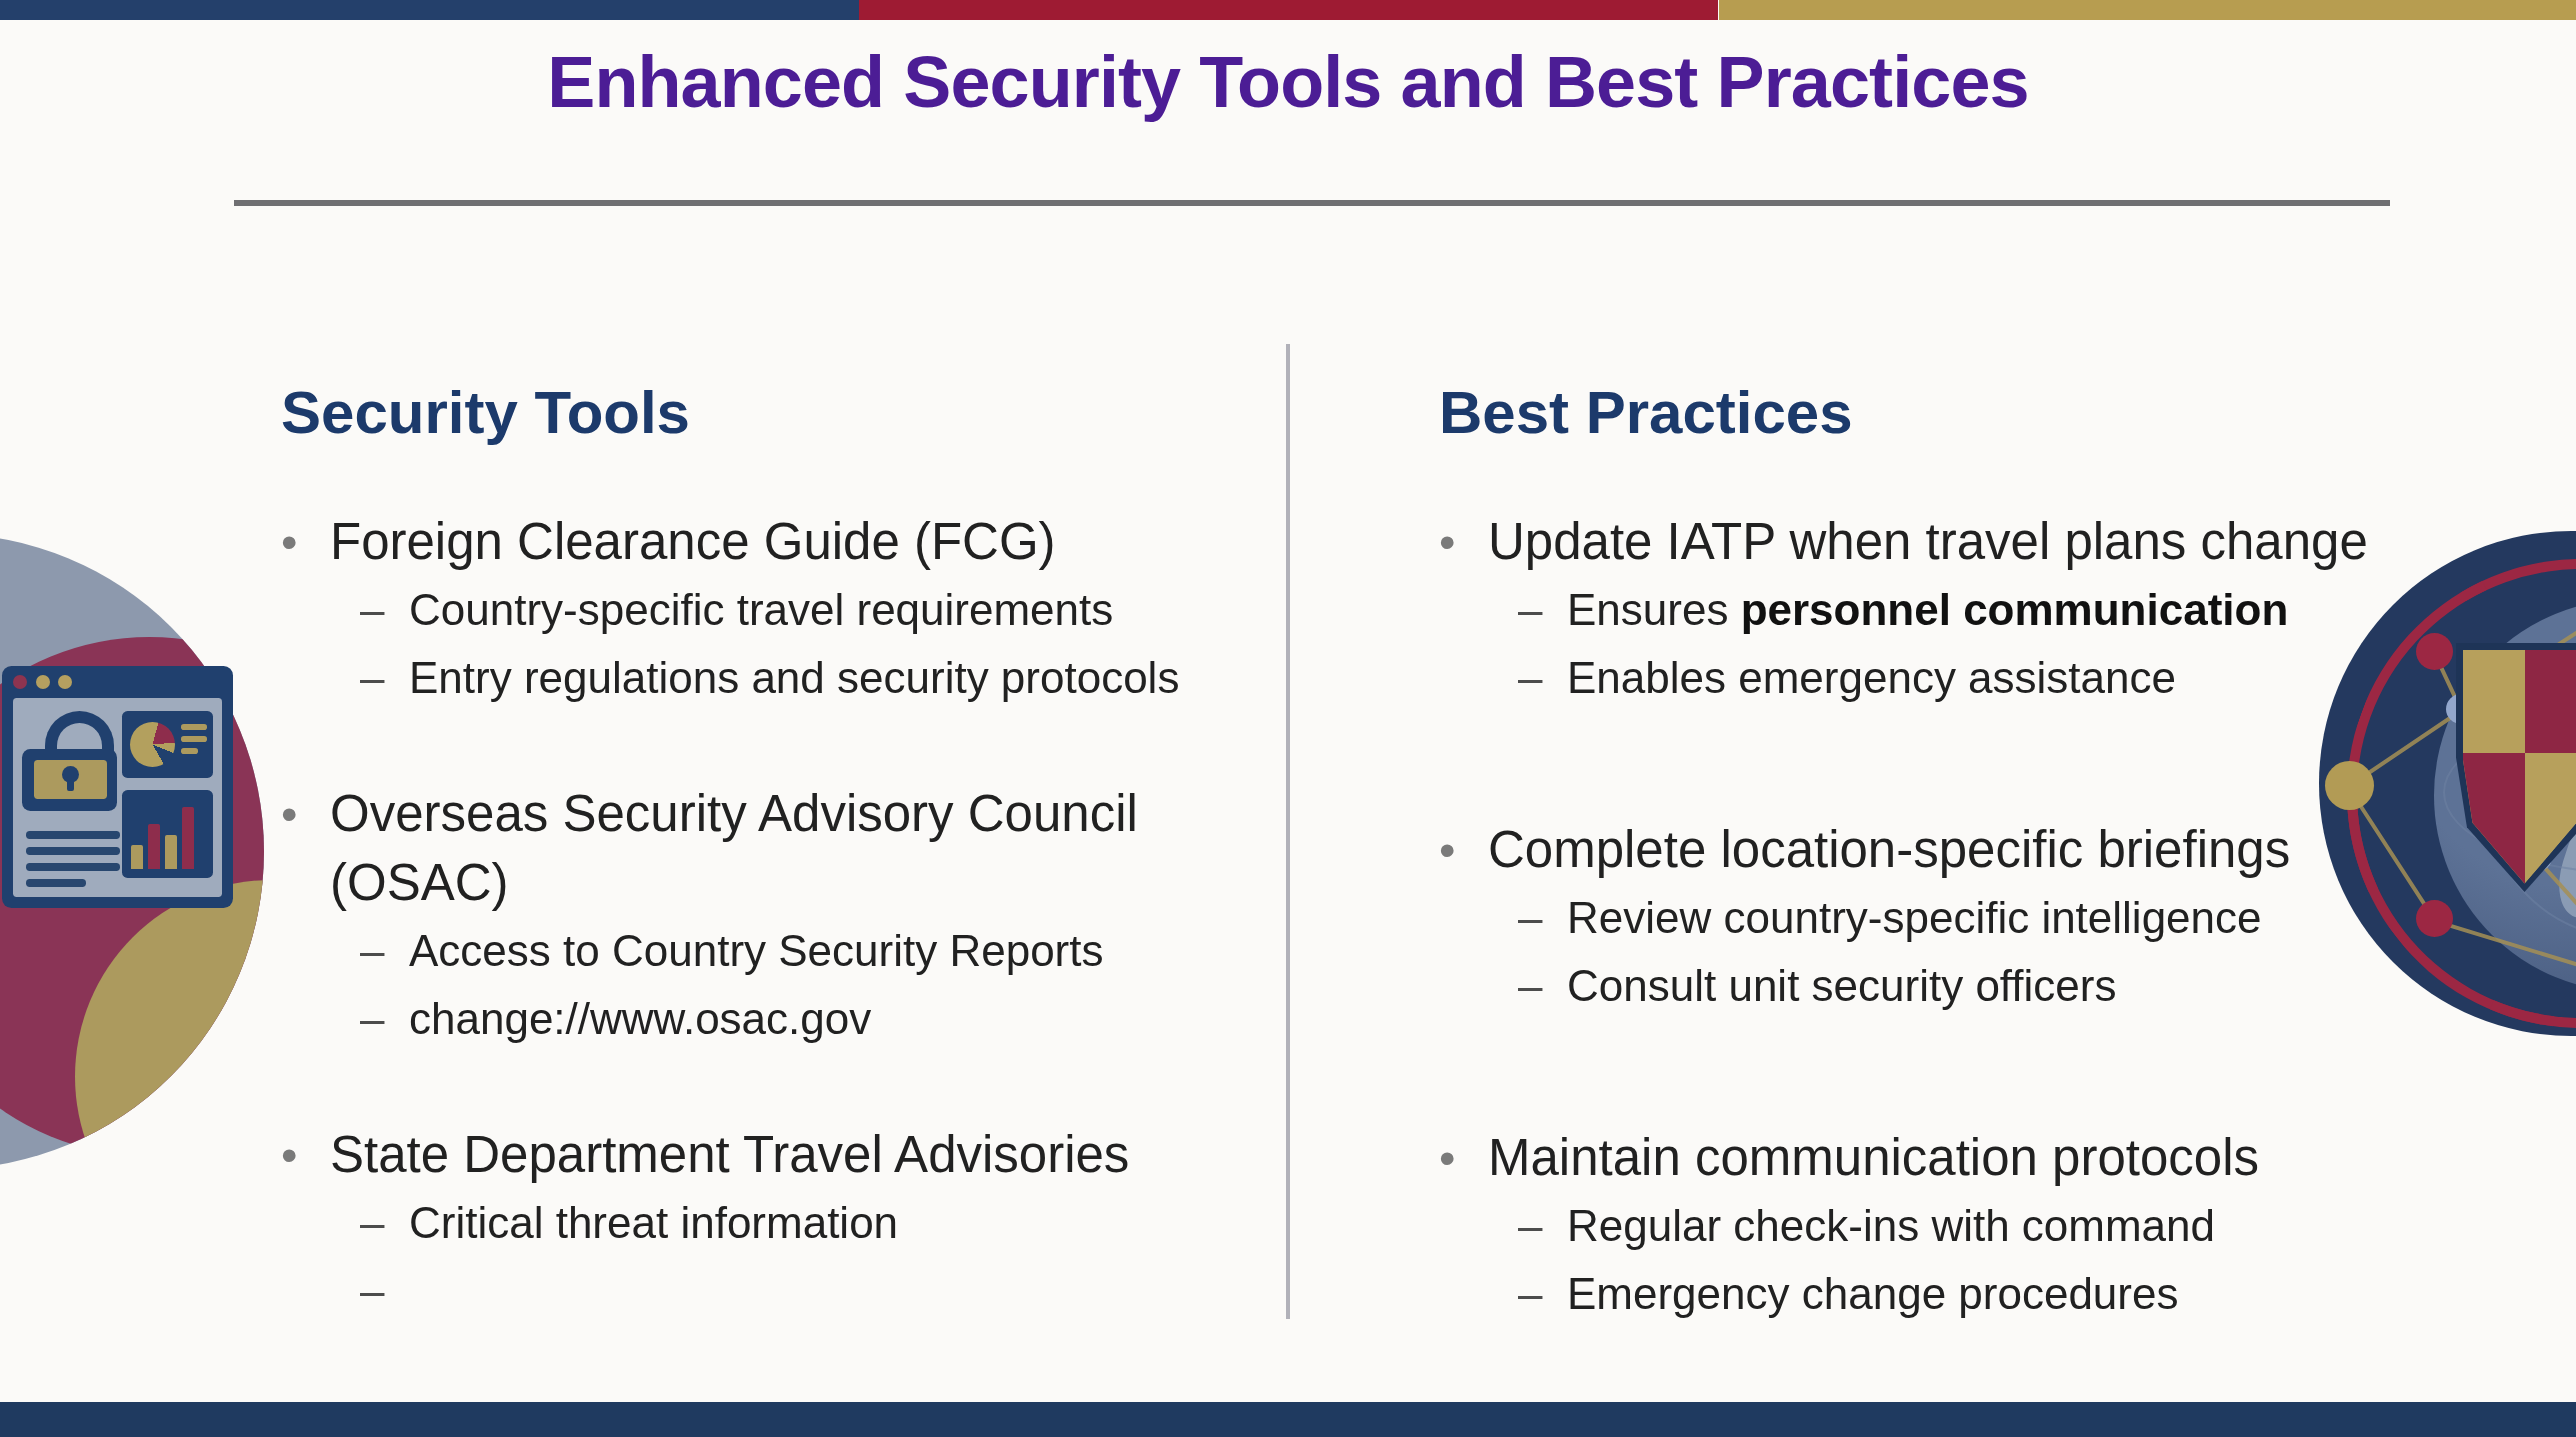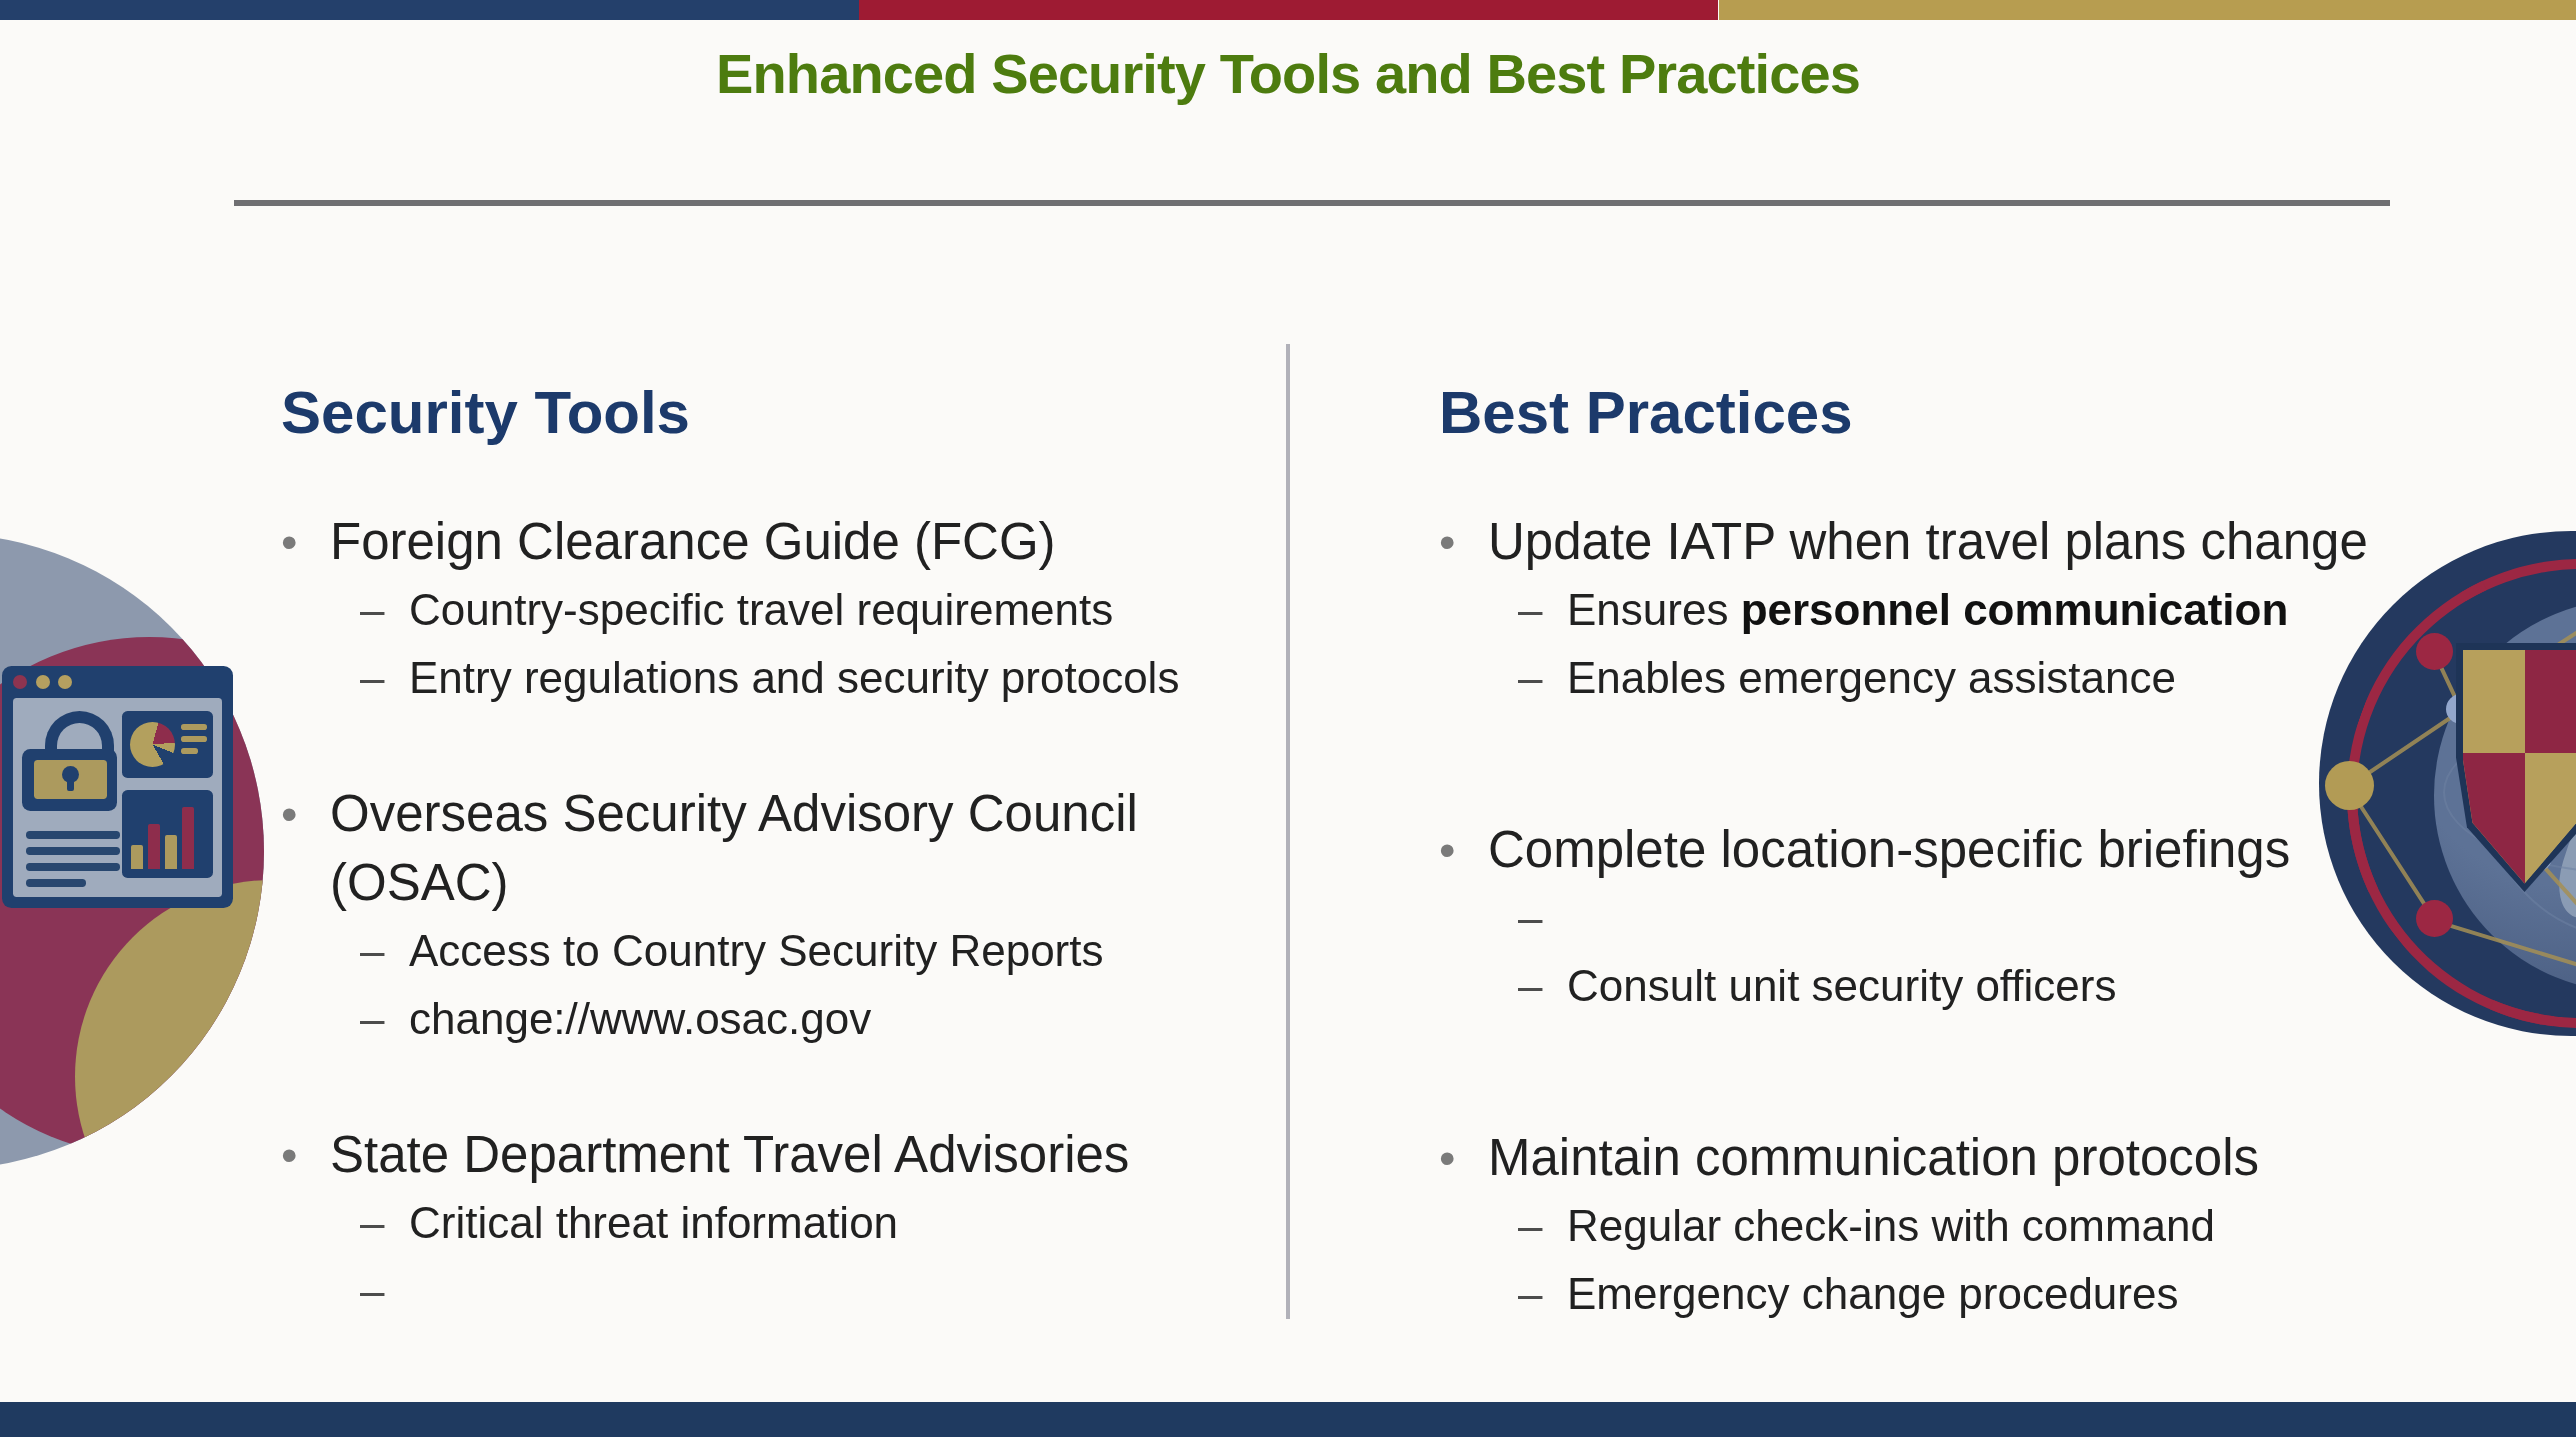--- a/index.html
+++ b/index.html
@@ -15,22 +15,22 @@
   
   .stripe{position:absolute;top:0;height:19.7px;}
   .stripe.navy{left:0;width:859px;background:#24406b;}
   .stripe.red{left:859px;width:859px;background:#9e1b33;}
   .stripe.gold{left:1719px;width:857px;background:#b79d50;}
   .bottom-bar{position:absolute;left:0;top:1402px;width:2576px;height:36px;background:#1f3a60;}
 
   
   .title{
     position:absolute;left:0;top:41px;width:2576px;
-    text-align:center;font-size:56px;font-weight:bold;
-    color:#4d7c0f;letter-spacing:-0.9px;
+    text-align:center;font-size:72px;font-weight:bold;
+    color:#4c1d95;letter-spacing:-0.9px;
   }
   .rule{position:absolute;left:234px;top:200px;width:2156px;height:5.6px;background:#6f6f72;}
 
   
   .col{position:absolute;top:378px;}
   .col-left{left:281px;width:992px;}
   .col-right{left:1439px;width:1067px;}
   .col h2{margin:0 0 60px 0;font-size:60px;font-weight:bold;color:#1c3a6b;}
   .group{margin-bottom:67px;}
   .col-right .group{margin-bottom:103px;}
@@ -264,20 +264,21 @@
       </div>
     </div>
 
     <div class="group">
       <div class="row main">
         <span class="marker">•</span>
         <span class="txt">Complete location-specific briefings</span>
       </div>
       <div class="row sub">
         <span class="marker">–</span>
+        <span class="txt"><span>Review country-specific intelligence</span><b></b></span>
       </div>
       <div class="row sub">
         <span class="marker">–</span>
         <span class="txt"><span>Consult unit security officers</span><b></b></span>
       </div>
     </div>
 
     <div class="group">
       <div class="row main">
         <span class="marker">•</span>

